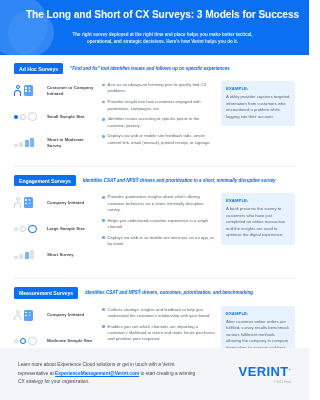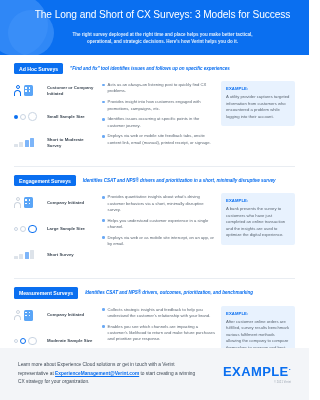--- a/index.html
+++ b/index.html
@@ -25,21 +25,21 @@
   }
   .deco-a, .deco-b {
     position: absolute; border-radius: 50%;
   }
   .deco-a { width: 62px; height: 62px; left: -14px; top: -6px; background: #2f87f6; }
   .deco-b { width: 46px; height: 46px; left: 8px;  top: 10px;  background: #3d90f8; opacity:.75; }
   .h-title {
     position: relative; z-index: 2;
     color: #ffffff;
     font-size: 10.2px;
-    font-weight: normal;
+    font-weight: bold;
     letter-spacing: -0.1px;
     text-align: right;
     margin-bottom: 12px;
     margin-left: 16px;
     white-space: nowrap;
   }
   .h-sub {
     position: relative; z-index: 2;
     color: #e2effd;
     font-size: 4.5px;
@@ -349,18 +349,18 @@
       </div>
     </div>
       </div>
     </div>
 
   <div class="footer">
     <div class="f-text">
       <span>Learn more about Experience Cloud solutions or get in touch with a Verint representative at </span><a class="f-link" href="#">ExperienceManagement@Verint.com</a><span> to start creating a winning CX strategy for your organization.</span>
     </div>
     <div class="f-logo-wrap">
-      <div class="f-logo"><span>EXAMPLE</span><span class="tm">.</span></div>
+      <div class="f-logo"><span>VERINT</span><span class="tm">.</span></div>
       <div class="f-copy">© 2021 Verint</div>
     </div>
   </div>
 
 </div>
 
 </body></html>

